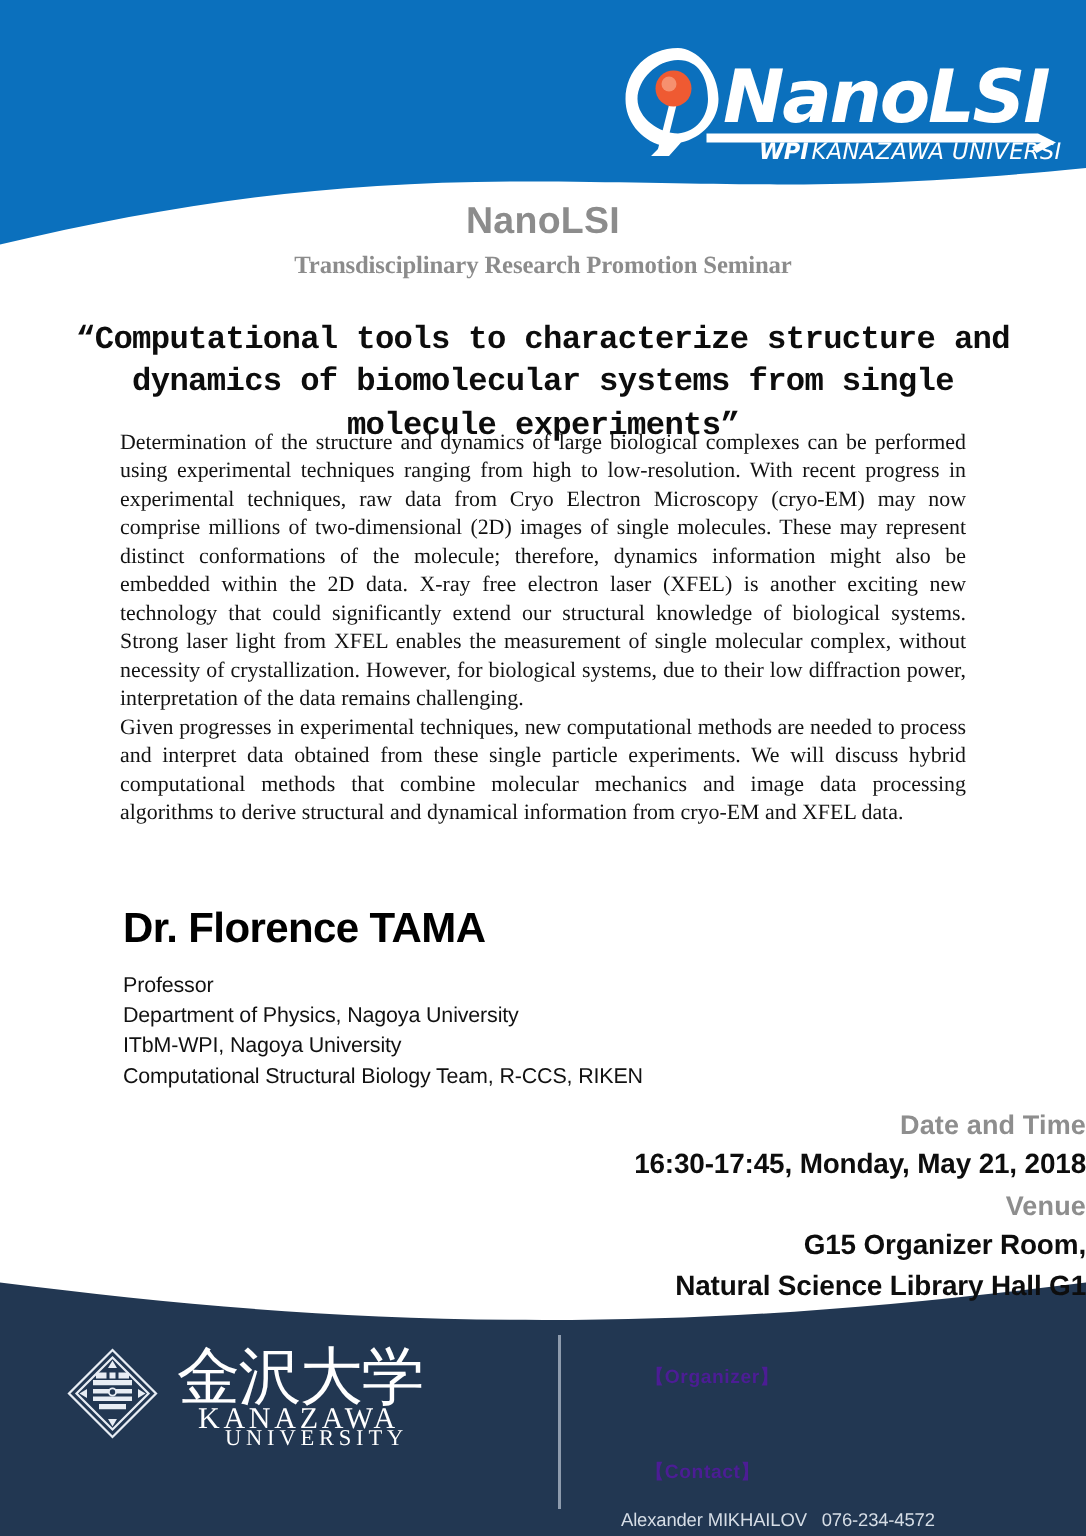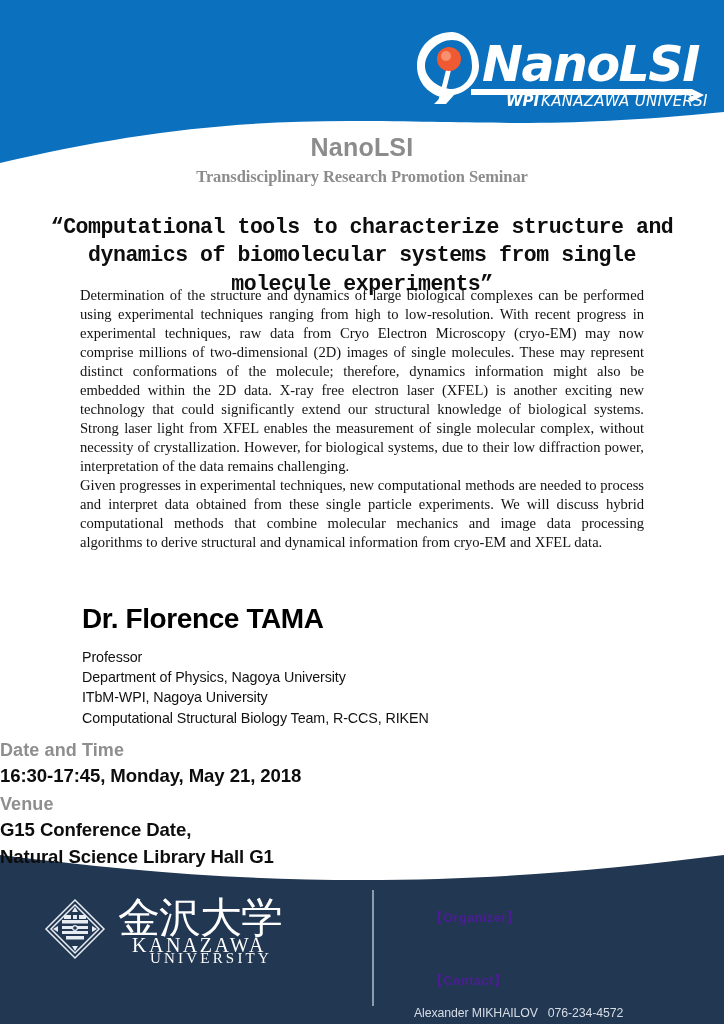--- a/index.html
+++ b/index.html
@@ -117,21 +117,21 @@
     color: #111111;
     line-height: 1.42;
     letter-spacing: -0.1px;
   }
 
   
   #event-block {
     position: absolute;
     left: 0; top: 738px;
     width: 724px;
-    text-align: left;
+    text-align: right;
     z-index: 4;
   }
   .event-label {
     font-size: 18px;
     font-weight: bold;
     color: #8e8e8e;
     line-height: 1.34;
     letter-spacing: 0.1px;
     margin: 0;
   }
@@ -254,21 +254,21 @@
     <li>Department of Physics, Nagoya University</li>
     <li>ITbM-WPI, Nagoya University</li>
     <li>Computational Structural Biology Team, R-CCS, RIKEN</li>
   </ul>
 </div>
 
 <div id="event-block">
   <div class="event-label">Date and Time</div>
   <div class="event-value">16:30-17:45, Monday, May 21, 2018</div>
   <div class="event-label">Venue</div>
-  <div class="event-value venue-line">G15 Conference Date,</div>
+  <div class="event-value venue-line">G15 Organizer Room,</div>
   <div class="event-value venue-line">Natural Science Library Hall G1</div>
 </div>
 
 <svg id="footer-band" viewBox="0 0 724 186" preserveAspectRatio="none" aria-hidden="true">
   <path d="M0,17 C120,32 230,42 362,42 C494,42 604,32 724,17 L724,186 L0,186 Z" fill="#223752"></path>
 </svg>
 
 <div id="footer-content">
 
   <div id="ku-logo">

